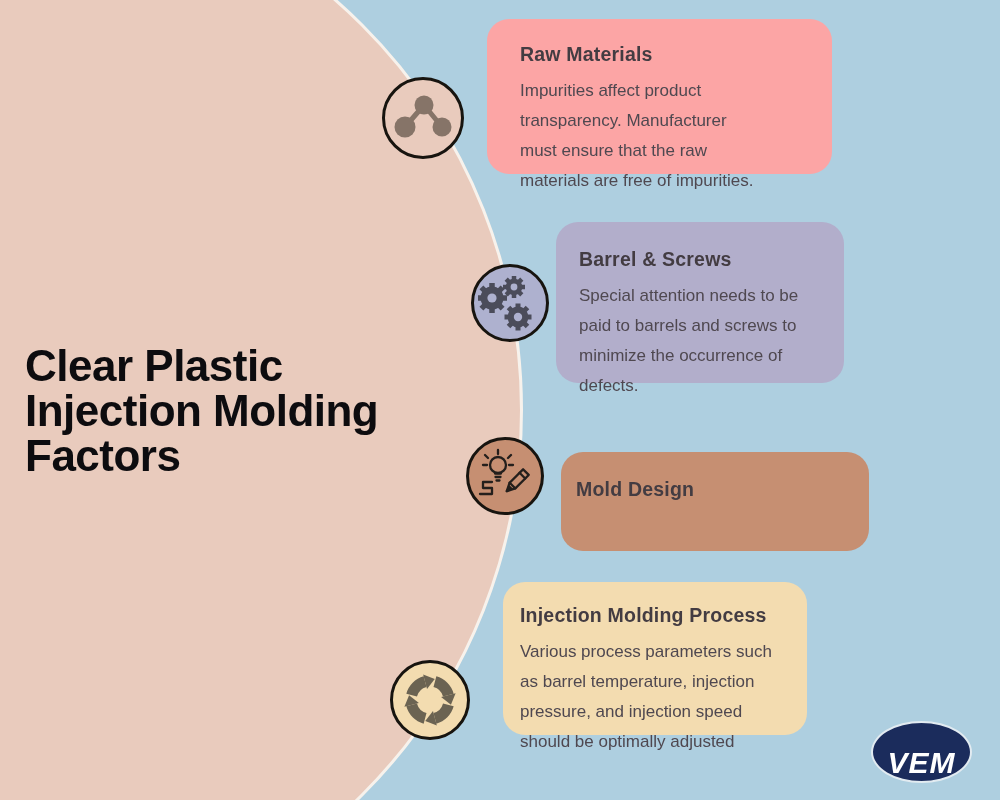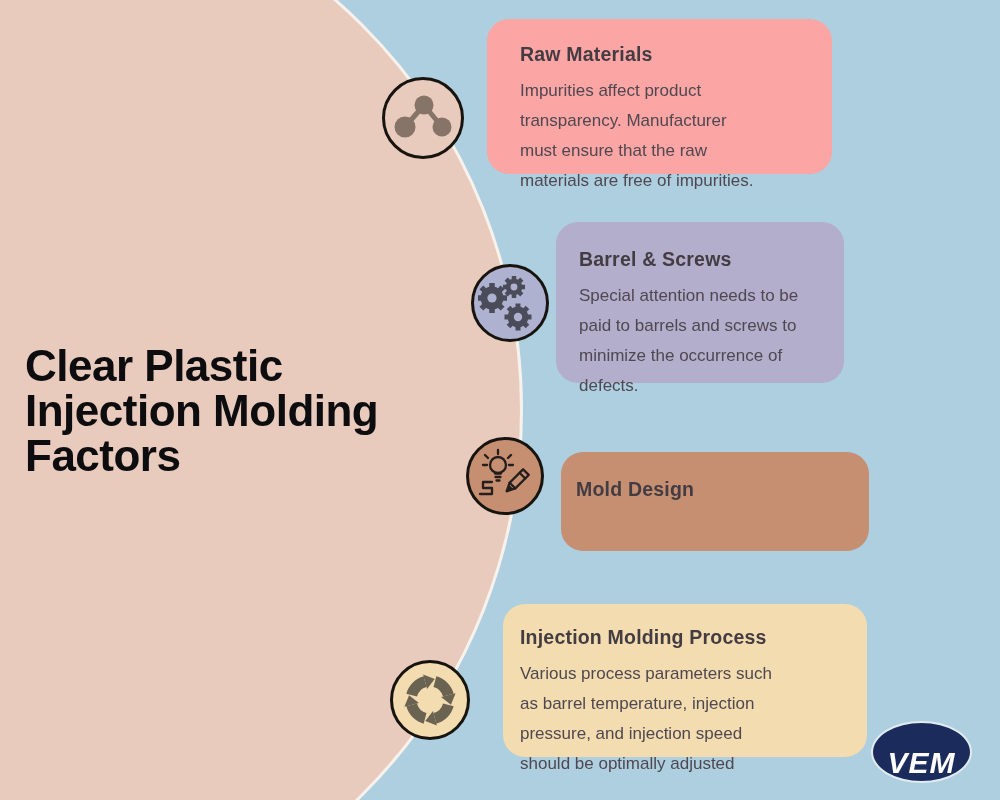--- a/index.html
+++ b/index.html
@@ -25,21 +25,21 @@
     margin:0 0 10px 0; font-size:19.5px; font-weight:bold;
     color:#433c42; letter-spacing:0.2px;
   }
   .card p {
     margin:0; font-size:17px; line-height:30px; color:#4f4850;
     white-space:pre-line;
   }
   .card1 { left:487px; top:19px;  width:345px; height:155px; padding:24px 18px 0 33px; }
   .card2 { left:556px; top:222px; width:288px; height:161px; padding:26px 14px 0 23px; }
   .card3 { left:561px; top:427px; width:308px; height:99px; padding:26px 12px 0 15px;margin-top:25px; }
-  .card4 { left:503px; top:604px; width:364px; height:153px; padding:22px 12px 0 17px; }
+  .card4 { left:503px; top:582px; width:304px; height:153px; padding:22px 12px 0 17px; }
   .icon {
     position:absolute; border-radius:50%; border:3px solid #17140f;
     box-sizing:border-box; display:flex; align-items:center; justify-content:center;
   }
   .icon1 { left:382px; top:77px;  width:82px; height:82px; background:#e9cbbd; }
   .icon2 { left:471px; top:264px; width:78px; height:78px; background:#aeb1cf; }
   .icon3 { left:466px; top:437px; width:78px; height:78px; background:#c68f72; }
   .icon4 { left:390px; top:660px; width:80px; height:80px; background:#f3dcb0; }
   .icon svg { display:block; }
   .logo {

